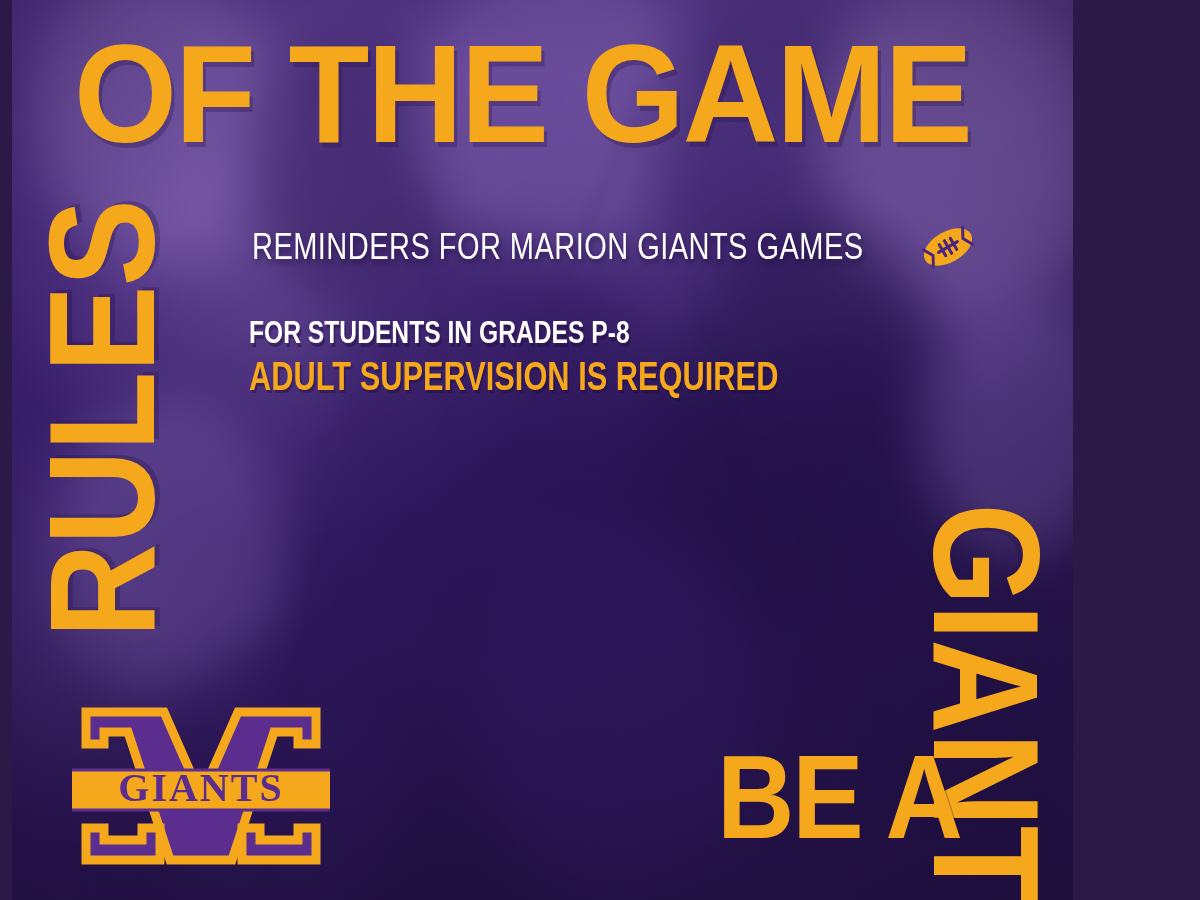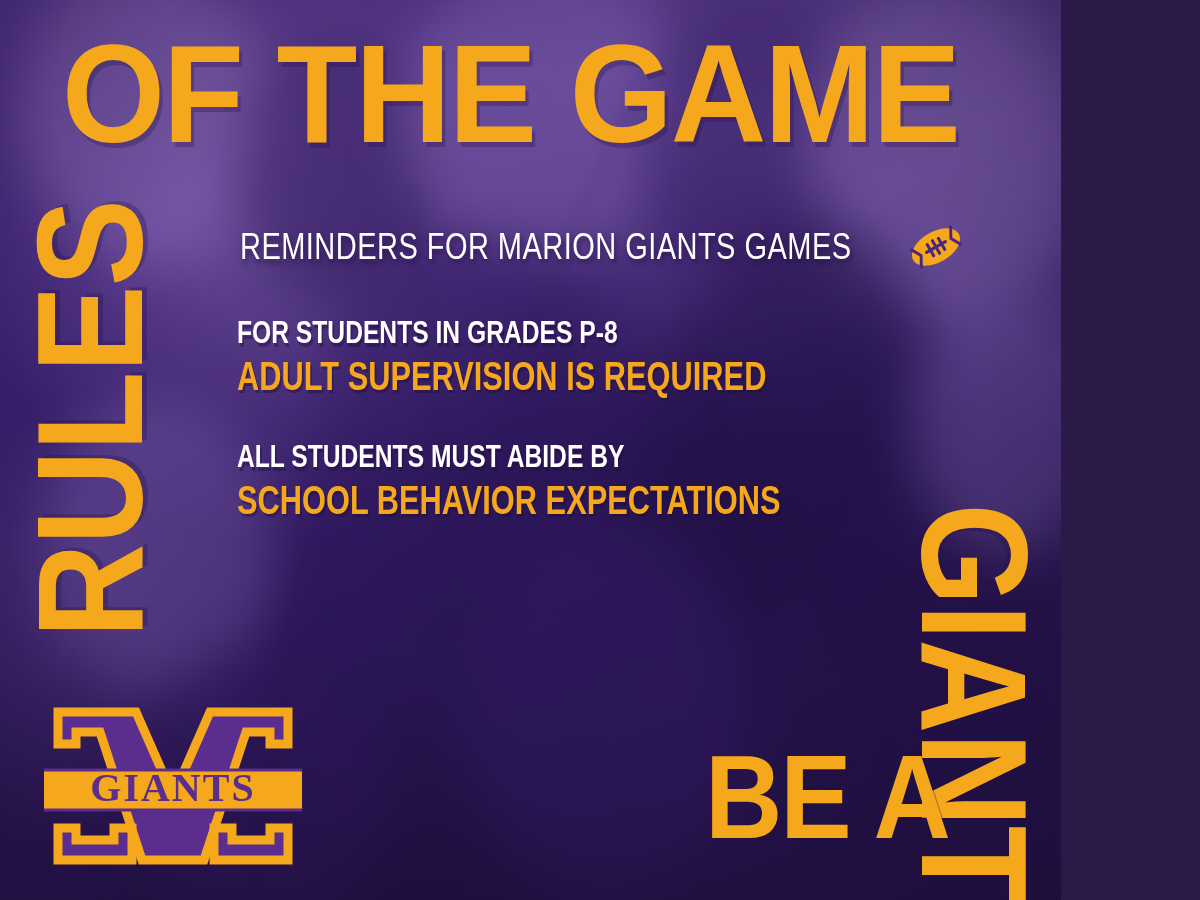--- a/index.html
+++ b/index.html
@@ -4,20 +4,21 @@
 <style>
   * { margin:0; padding:0; box-sizing:border-box; }
   html,body { background:#2b1a47; }
 
   .poster {
     position:relative;
     width:1061px; height:900px;
     overflow:hidden;
     font-family:"Liberation Sans", sans-serif;
     background:#5b3a8e;
+    margin-left:12px;
   }
 
   
   .photo { position:absolute; inset:0; overflow:hidden; }
   .photo .base {
     position:absolute; inset:-10%;
     background:
       radial-gradient(ellipse 38% 46% at 30% 30%, rgba(225,215,240,.52) 0%, rgba(225,215,240,0) 62%),
       radial-gradient(ellipse 30% 40% at 62% 22%, rgba(210,198,232,.40) 0%, rgba(210,198,232,0) 60%),
       radial-gradient(ellipse 34% 42% at 86% 20%, rgba(232,224,246,.46) 0%, rgba(232,224,246,0) 64%),
@@ -155,21 +156,21 @@
   .be-a {
     position:absolute; left:705px; top:738px;
     font-size:104px; line-height:1;
     letter-spacing:-2px;
     transform:scaleY(1.14) scaleX(1.03);
     transform-origin:left top;
     text-shadow:3px 4px 0 rgba(36,16,68,.30);
   }
 
   
-  .logo { position:absolute; left:44px; top:700px; width:258px; height:172px; }
+  .logo { position:absolute; left:60px; top:700px; width:258px; height:172px; }
   .logo svg { width:100%; height:100%; display:block; }
 </style>
 </head>
 <body>
 
 <div class="poster">
 
   <div class="photo">
     <div class="base"></div>
     <div class="forms">
@@ -217,24 +218,20 @@
         <line x1="39" y1="25" x2="39" y2="39" stroke="#4B2580" stroke-width="3.4" stroke-linecap="round"></line>
       </g>
     </svg>
   </div>
 
   <div class="rules">
     <div class="rule">
       <div class="top">FOR STUDENTS IN GRADES P-8</div>
       <div class="bot">ADULT SUPERVISION IS REQUIRED</div>
     </div>
-    <div class="rule">
-      <div class="top">ALL STUDENTS MUST ABIDE BY</div>
-      <div class="bot">SCHOOL BEHAVIOR EXPECTATIONS</div>
-    </div>
   </div>
 
   <div class="blk be-a">BE A</div>
 
   <div class="logo">
     <svg viewBox="0 0 258 172">
 
       <path d="M14 12 H86 V40 H70 V28 H46 L74 92 L102 28 H78 V12 H244 V160 H172 V132 H188 V146 H212 L184 86 L156 146 H180 V160 H14 V132 H30 V146 H54 L26 86 L54 28 H30 V40 H14 Z" fill="none" stroke="#F5A81C" stroke-width="0"></path>
       <g>
         <path d="M14 12 H92 L129 96 L166 12 H244 V44 H226 V32 H202 L160 160 H98 L56 32 H32 V44 H14 Z" fill="#5B2D8E" stroke="#F5A81C" stroke-width="9" stroke-linejoin="miter"></path>

